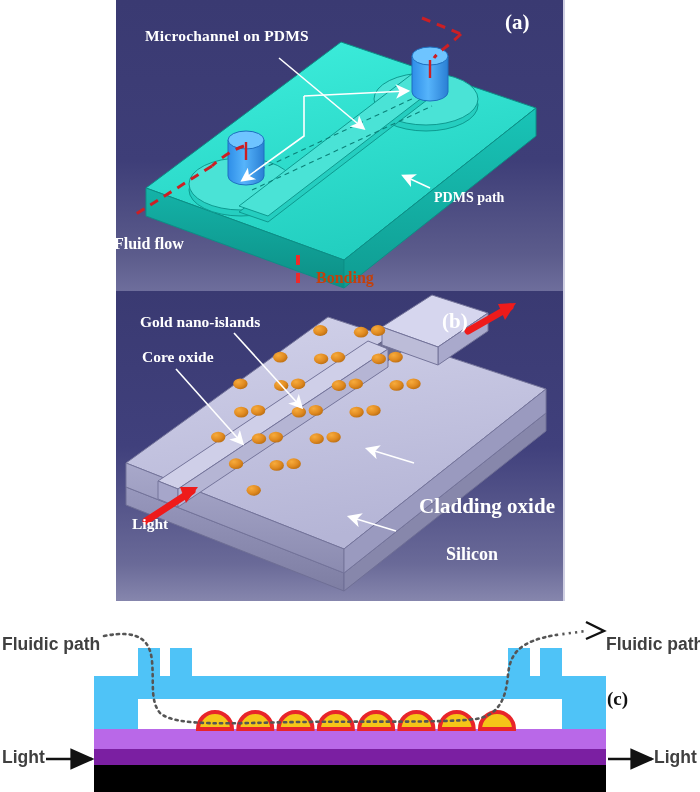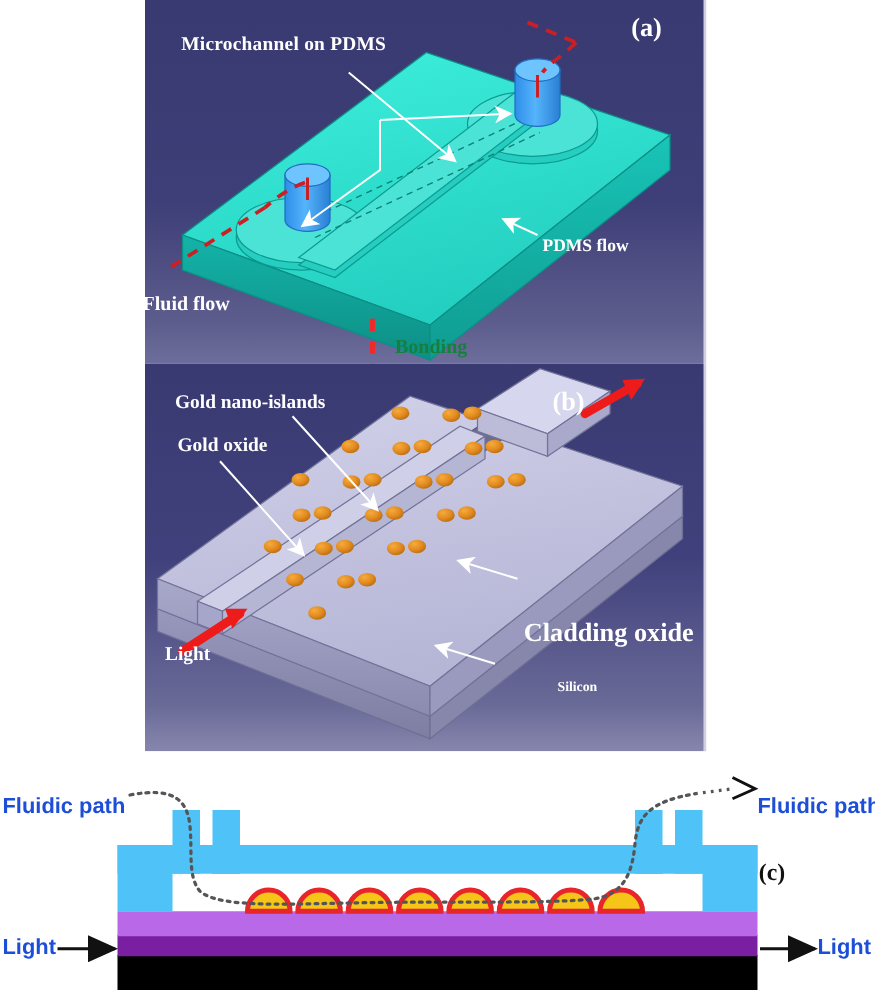--- a/index.html
+++ b/index.html
@@ -12,21 +12,21 @@
   #panel-a{left:116px;top:0px;width:447px;height:291px;
       background:linear-gradient(to bottom,#3a3a72 0%,#3e3e78 55%,#5c5c8c 88%,#6e6e9c 100%);
       border-right:2px solid #cfcfe2;}
   #panel-b{left:116px;top:291px;width:447px;height:310px;
       background:linear-gradient(to bottom,#3a3a72 0%,#40407c 50%,#6a6a98 88%,#8686ad 100%);
       border-right:2px solid #cfcfe2;border-bottom:2px solid #cfcfe2;text-decoration:underline;}
   #panel-c{left:0px;top:601px;width:700px;height:191px;background:#ffffff;}
 
   .lbl{position:absolute;white-space:nowrap;font-family:"Liberation Serif",serif;
        font-weight:bold;color:#ffffff;}
-  .lbl-dark{color:#1d4ed8;font-family:"Liberation Sans",sans-serif;font-weight:bold;}
+  .lbl-dark{color:#404040;font-family:"Liberation Sans",sans-serif;font-weight:bold;}
   .tag{position:absolute;font-family:"Liberation Serif",serif;font-weight:bold;}
 
   svg{display:block;overflow:visible;}
   .svgfull{position:absolute;left:0;top:0;}
 </style>
 </head>
 <body>
 
 <div class="fig">
 
@@ -102,30 +102,30 @@
 
       <g stroke="#ffffff" stroke-width="1.6" fill="none">
         <line x1="163" y1="58" x2="247" y2="128" marker-end="url(#whArrowA)"></line>
         <line x1="188" y1="96" x2="291" y2="91" marker-end="url(#whArrowA)"></line>
         <polyline points="188,96 188,136 127,180" marker-end="url(#whArrowA)"></polyline>
         <line x1="314" y1="188" x2="288" y2="176" marker-end="url(#whArrowA)"></line>
       </g>
     </svg>
 
     <div class="lbl" style="left:29px;top:27px;font-size:15.5px;letter-spacing:.2px;">Microchannel on PDMS</div>
-    <div class="lbl" style="left:318px;top:190px;font-size:14px;">PDMS flow</div>
+    <div class="lbl" style="left:318px;top:190px;font-size:14px;">PDMS path</div>
     <div class="lbl" style="left:-2px;top:235px;font-size:16px;text-align:right;">Fluid  flow</div>
     <div class="tag" style="left:389px;top:10px;font-size:21px;color:#ffffff;">(a)</div>
   </div>
 
   <svg class="svgfull" style="left:270px;top:255px;" width="110" height="90">
     <line x1="28" y1="0" x2="28" y2="62" stroke="#ee2a2a" stroke-width="4" stroke-dasharray="10,8"></line>
     <path d="M18,62 L38,62 L28,84 Z" fill="#ee2a2a"></path>
   </svg>
-  <div class="lbl" style="position:absolute;left:316px;top:269px;font-size:16px;color:#15803d;">Bonding</div>
+  <div class="lbl" style="position:absolute;left:316px;top:269px;font-size:16px;color:#c2410c;">Bonding</div>
 
   <div class="panel" id="panel-b">
     <svg class="svgfull" width="447" height="310" viewBox="0 0 447 310">
       <defs>
         <linearGradient id="gbTop" x1="0" y1="0" x2="0.3" y2="1">
           <stop offset="0" stop-color="#d2d2ea"></stop>
             <stop offset="1" stop-color="#b5b5d6"></stop>
         </linearGradient>
         <linearGradient id="gbSide" x1="0" y1="0" x2="0" y2="1">
           <stop offset="0" stop-color="#a8a8ca"></stop>
@@ -219,23 +219,23 @@
 
       <g stroke="#ffffff" stroke-width="1.6" fill="none">
         <line x1="118" y1="42" x2="185" y2="116" marker-end="url(#whArrowB)"></line>
         <line x1="60" y1="78" x2="126" y2="152" marker-end="url(#whArrowB)"></line>
         <line x1="298" y1="172" x2="252" y2="158" marker-end="url(#whArrowB)"></line>
         <line x1="280" y1="240" x2="234" y2="226" marker-end="url(#whArrowB)"></line>
       </g>
     </svg>
 
     <div class="lbl" style="left:24px;top:22px;font-size:15.5px;">Gold nano-islands</div>
-    <div class="lbl" style="left:26px;top:57px;font-size:15.5px;">Gold oxide</div>
+    <div class="lbl" style="left:26px;top:57px;font-size:15.5px;">Core oxide</div>
     <div class="lbl" style="left:303px;top:203px;font-size:21px;">Cladding oxide</div>
-    <div class="lbl" style="left:330px;top:253px;font-size:11px;">Silicon</div>
+    <div class="lbl" style="left:330px;top:253px;font-size:18px;">Silicon</div>
     <div class="lbl" style="left:16px;top:224px;font-size:15.5px;">Light</div>
     <div class="tag" style="left:326px;top:18px;font-size:21px;color:#ffffff;">(b)</div>
   </div>
 
   <div class="panel" id="panel-c">
     <svg class="svgfull" width="700" height="191" viewBox="0 0 700 191">
       <defs>
         <marker id="blkArrowC" markerWidth="10" markerHeight="9" refX="9" refY="4.5" orient="auto">
             <path d="M0,0 L10,4.5 L0,9 Z" fill="#111"></path>
           </marker>

